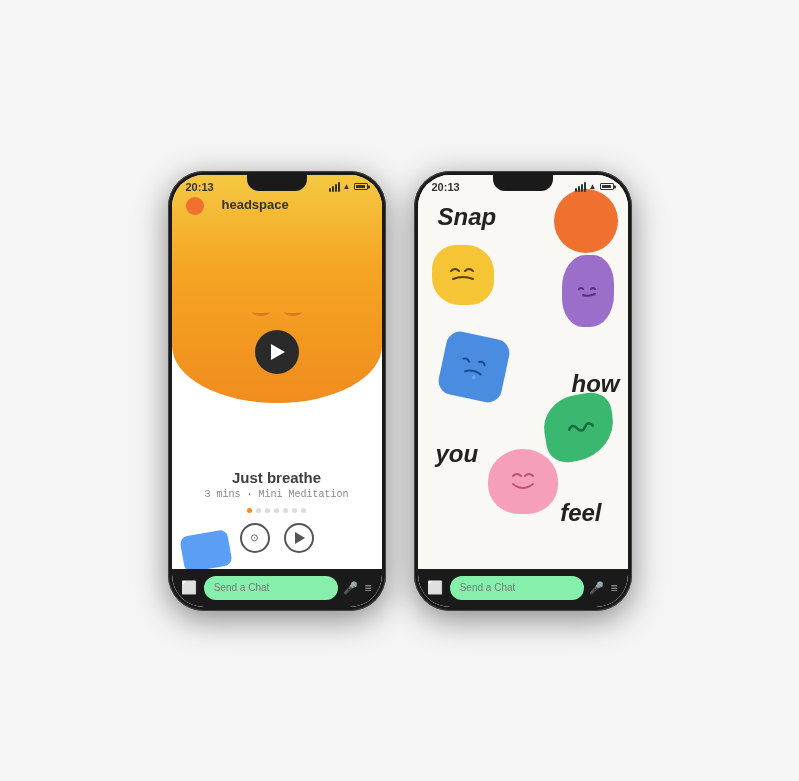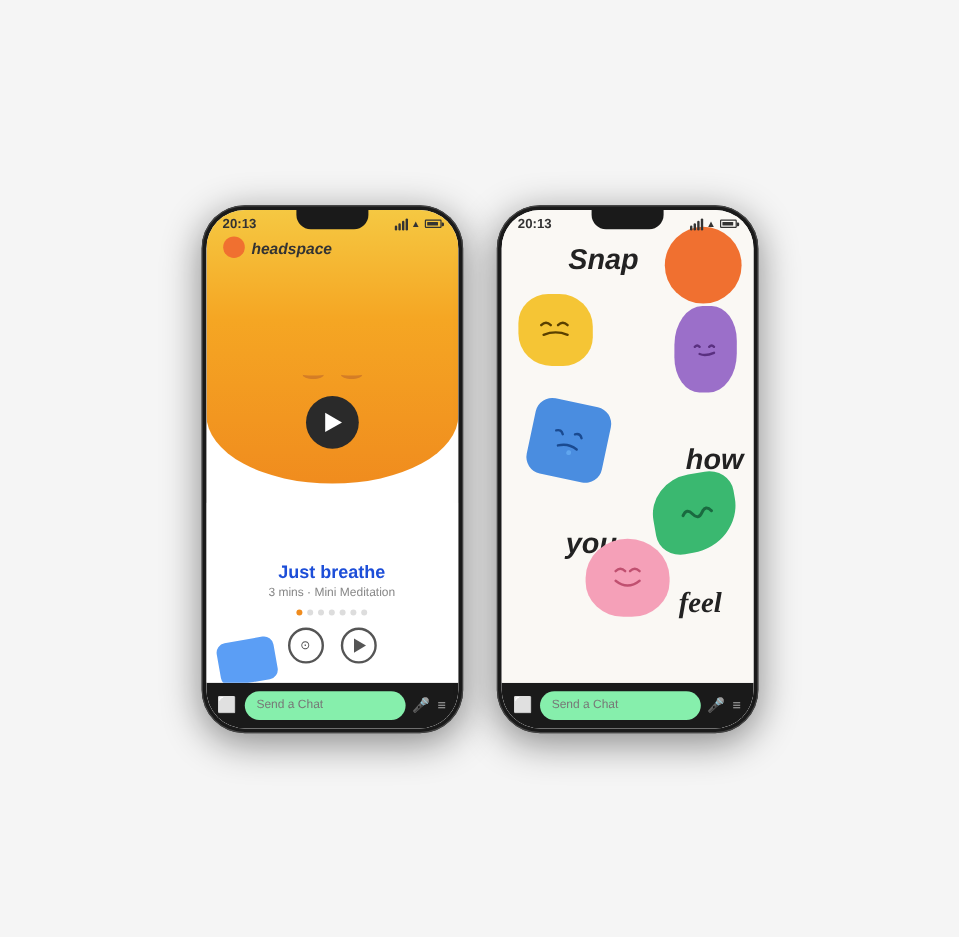--- a/index.html
+++ b/index.html
@@ -125,26 +125,25 @@
       position: absolute;
       top: 0; left: 0; right: 0;
       height: 58%;
       background: linear-gradient(180deg, #f5c842 0%, #f5a623 40%, #f08c1e 100%);
       border-bottom-left-radius: 60% 30%;
       border-bottom-right-radius: 60% 30%;
     }
 
     .headspace-logo-row {
       display: flex;
-      align-items: flex-end;
-      gap: 6px;
+      align-items: flex-start;
+      gap: 18px;
       padding: 22px 14px 0;
       position: relative;
       z-index: 5;
-      font-style: italic;
     }
 
     .hs-logo-dot {
       width: 18px;
       height: 18px;
       background: #f07030;
       border-radius: 50%;
       flex-shrink: 0;
     }
 
@@ -213,28 +212,29 @@
       padding: 50px 0 8px;
       display: flex;
       flex-direction: column;
       align-items: center;
       z-index: 3;
     }
 
     .hs-title {
       font-size: 15px;
       font-weight: 700;
-      color: #1d4ed8;
+      color: #404040;
       margin-bottom: 3px;
     }
 
     .hs-subtitle {
       font-size: 10px;
       color: #888;
       margin-bottom: 8px;
+      font-family: Liberation Mono, monospace;
     }
 
     .hs-dots {
       display: flex;
       gap: 4px;
       margin-bottom: 10px;
     }
 
     .hs-dot {
       width: 5px;
@@ -301,27 +301,26 @@
     .snap-status-bar {
       color: #333;
     }
 
     .snap-words {
       position: absolute;
       font-size: 24px;
       font-weight: 800;
       color: #222;
       font-style: italic;
-      margin-left: 36px;
     }
 
     .snap-word-snap { top: 28px; left: 20px; }
     .snap-word-how { top: 195px; right: 8px; }
     .snap-word-you { top: 265px; left: 18px; text-align: center; }
-    .snap-word-feel { bottom: 52px; right: 26px; font-family: Liberation Serif, serif; }
+    .snap-word-feel { bottom: 42px; right: 26px; }
 
     
     .blob {
       position: absolute;
       display: flex;
       align-items: center;
       justify-content: center;
     }
 
     .blob-orange {

